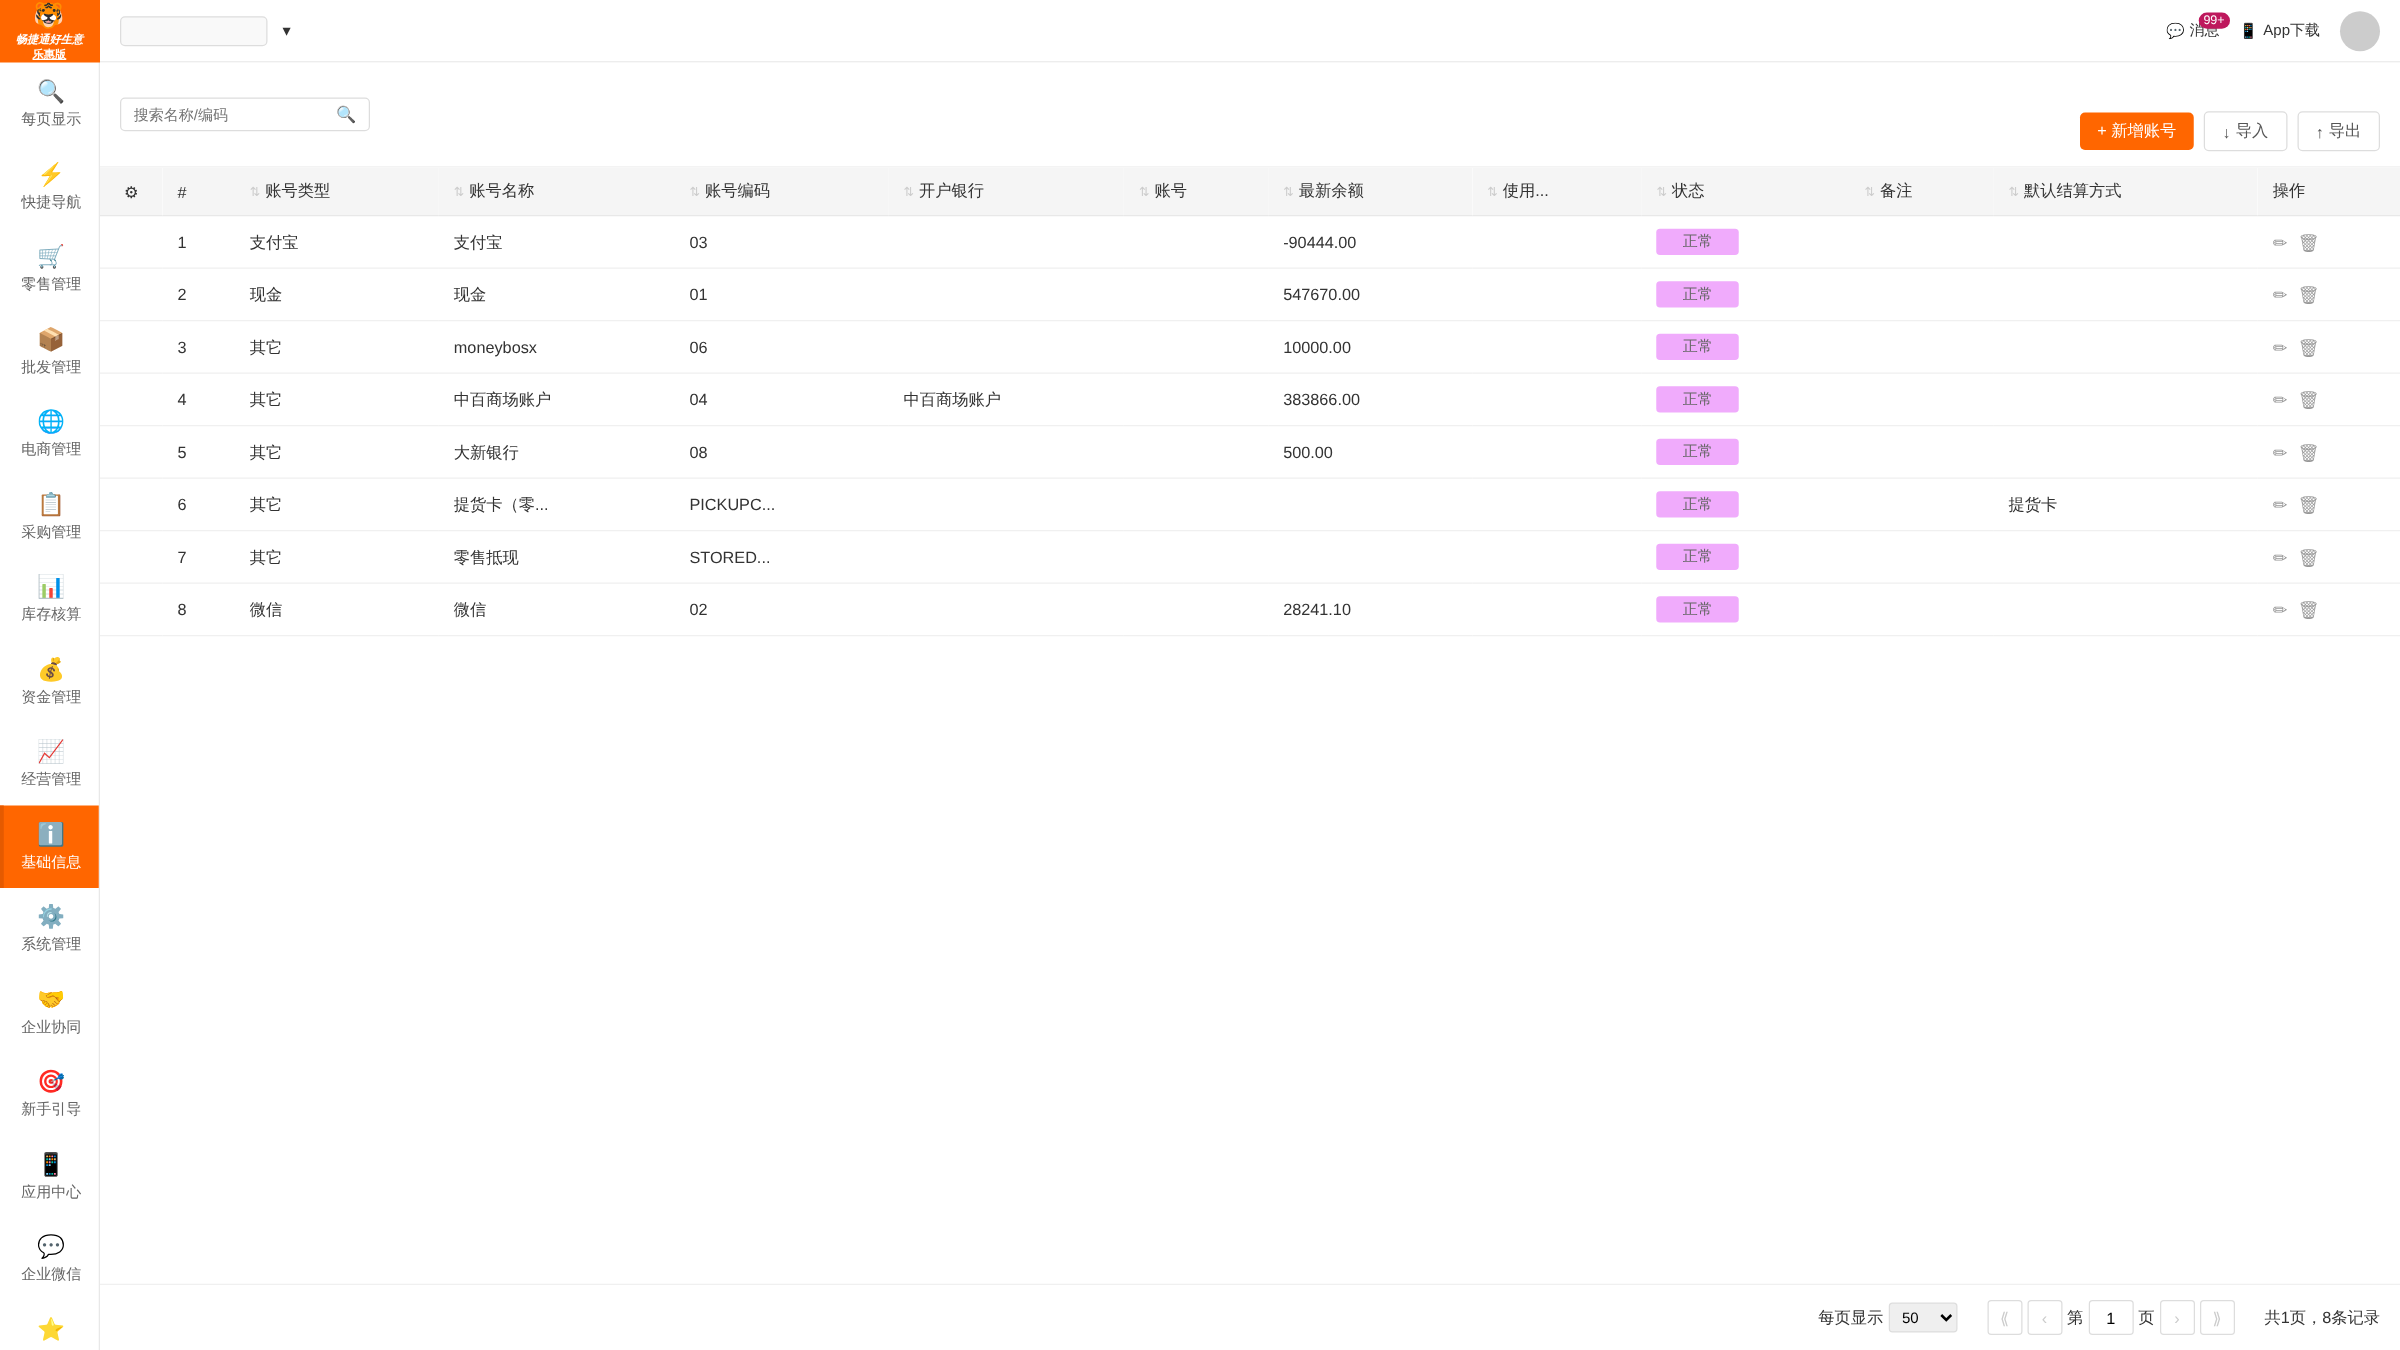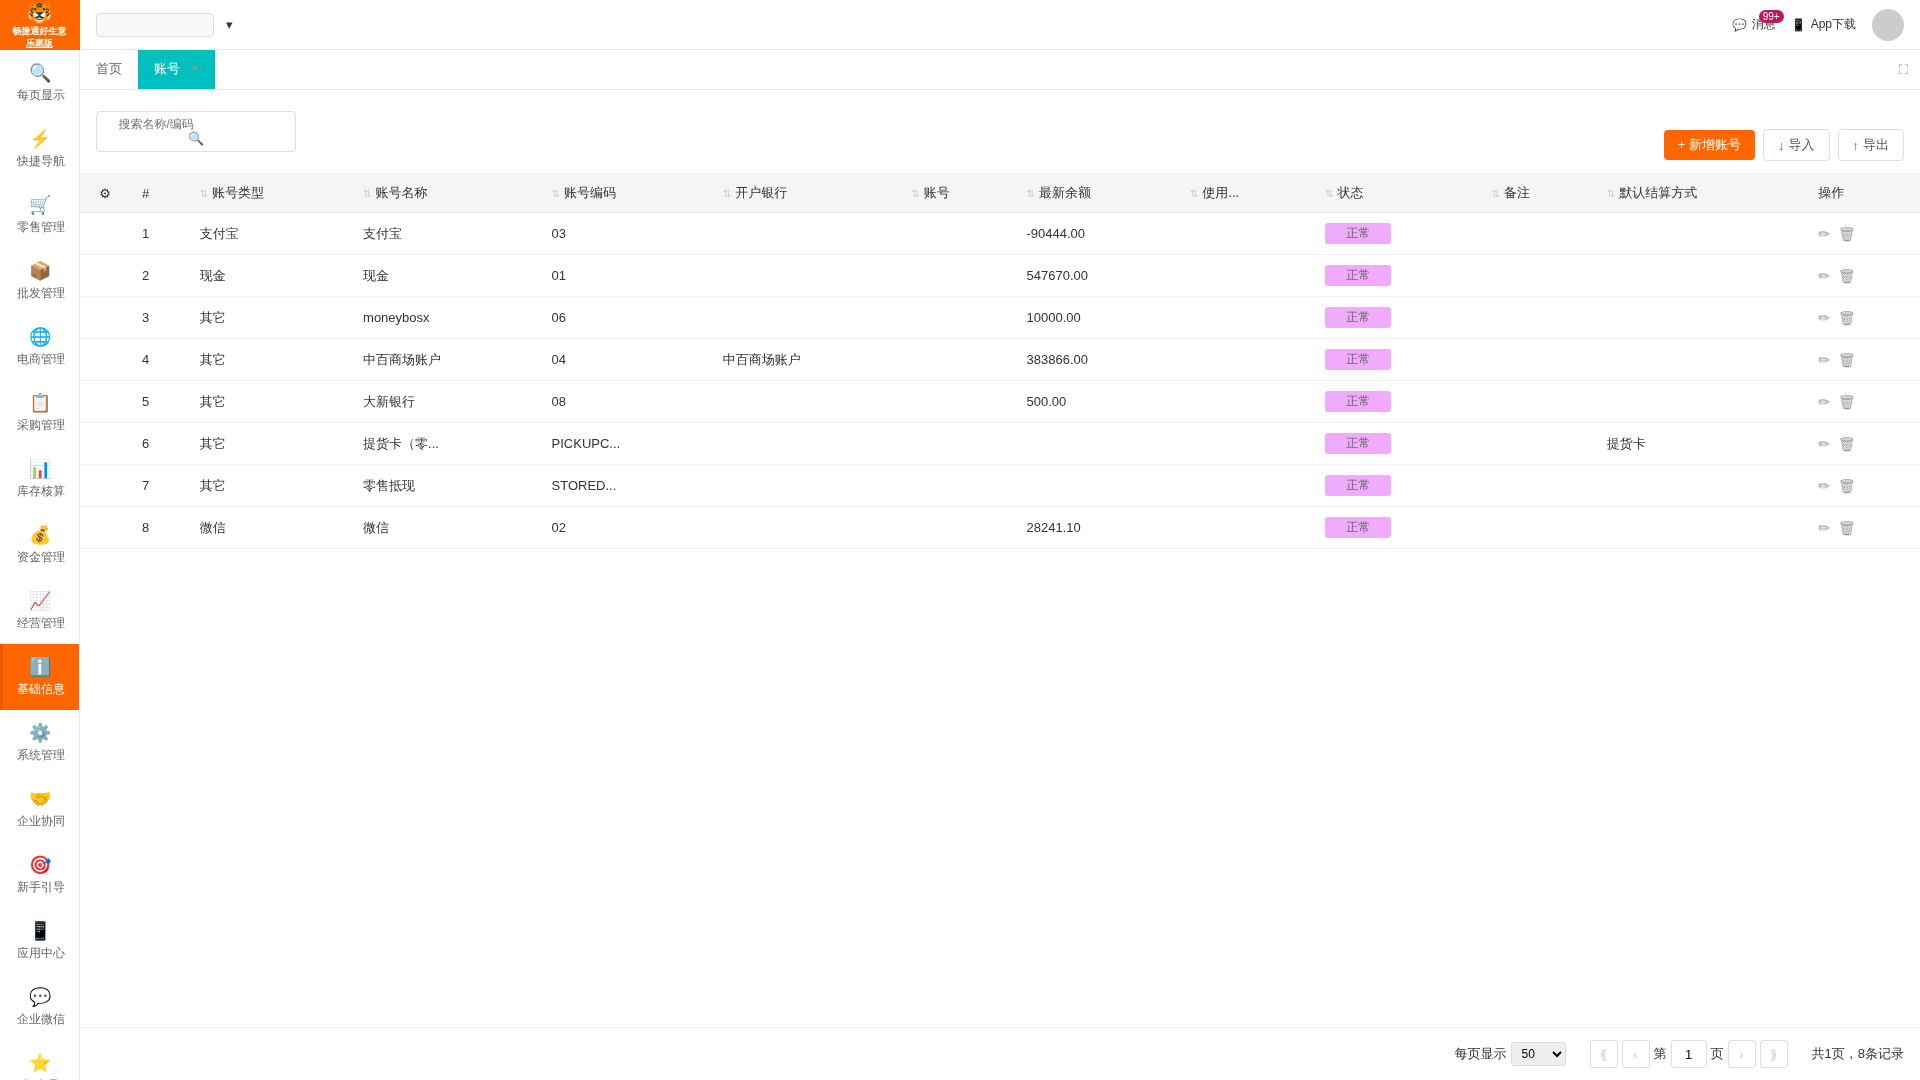--- a/index.html
+++ b/index.html
@@ -208,21 +208,20 @@
       gap: 8px;
     }
     .search-input-wrap {
       display: flex;
       align-items: center;
       border: 1px solid #ddd;
       border-radius: 4px;
       padding: 5px 10px;
       width: 200px;
       background: #fff;
-      flex-direction: column;
     }
     .search-input-wrap input {
       border: none;
       outline: none;
       font-size: 12px;
       flex: 1;
       color: #999;
     }
     .search-icon-btn {
       cursor: pointer;
@@ -376,21 +375,21 @@
       font-size: 13px;
     }
   </style>
 </head>
 <body>
 
 <div class="sidebar">
   <div class="sidebar-logo">
     <div>
       <div class="logo-icon">🐯</div>
-      <div style="font-size:9px;">畅捷通好生意</div>
+      <div style="font-size:9px;font-style:italic;">畅捷通好生意</div>
       <div style="font-size:9px;text-decoration:underline;">乐惠版</div>
     </div>
   </div>
   <div class="sidebar-nav">
 
   <div class="sidebar-item">
         <span class="si-icon">🔍</span>
         <span>每页显示</span>
       </div>
       <div class="sidebar-item">
@@ -474,33 +473,20 @@
         <span class="msg-badge">99+</span>
       </div>
       <div class="app-download">
         <span>📱</span>
         <span>App下载</span>
       </div>
       <div class="user-avatar"></div>
     </div>
   </div>
 
-  <div class="tabs-bar">
-
-    <div class="tab-item">
-        <span>首页</span>
-      </div>
-      <div class="tab-item active">
-        <span>账号</span>
-        <span class="tab-close">✕</span>
-      </div>
-      <div class="tab-maximize">
-      <span>⛶</span>
-    </div>
-  </div>
 
   <div class="page-content">
 
     <div class="toolbar">
       <div class="toolbar-left">
         <div class="search-input-wrap">
           <input type="text" placeholder="搜索名称/编码" style="">
           <span class="search-icon-btn">🔍</span>
         </div>
       </div>

